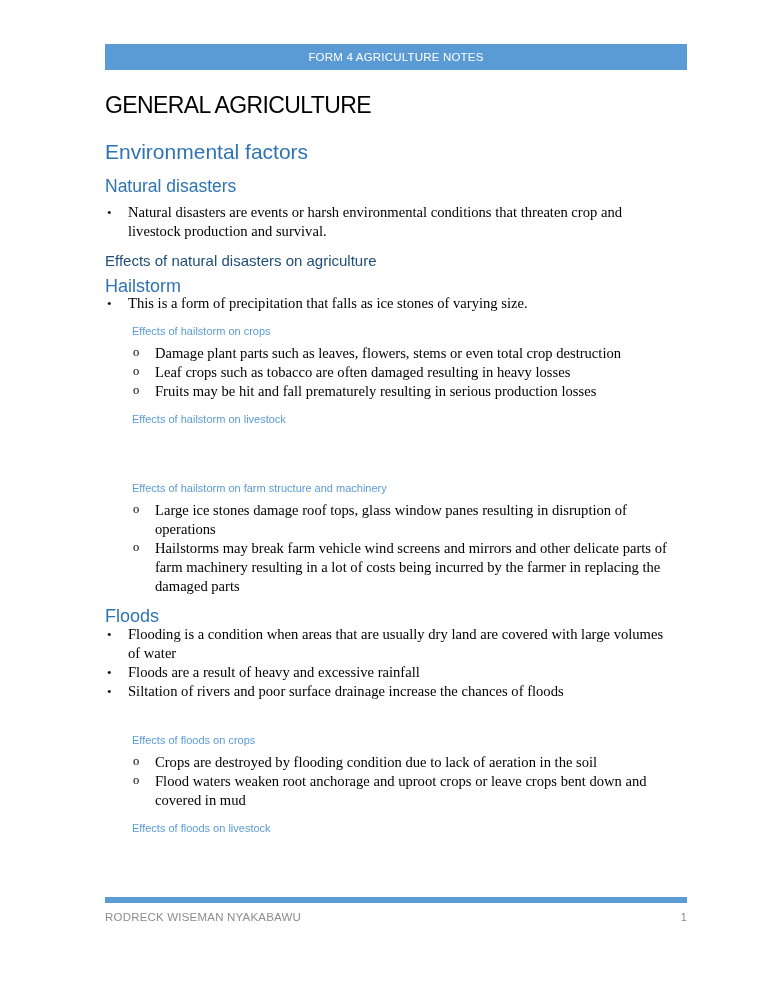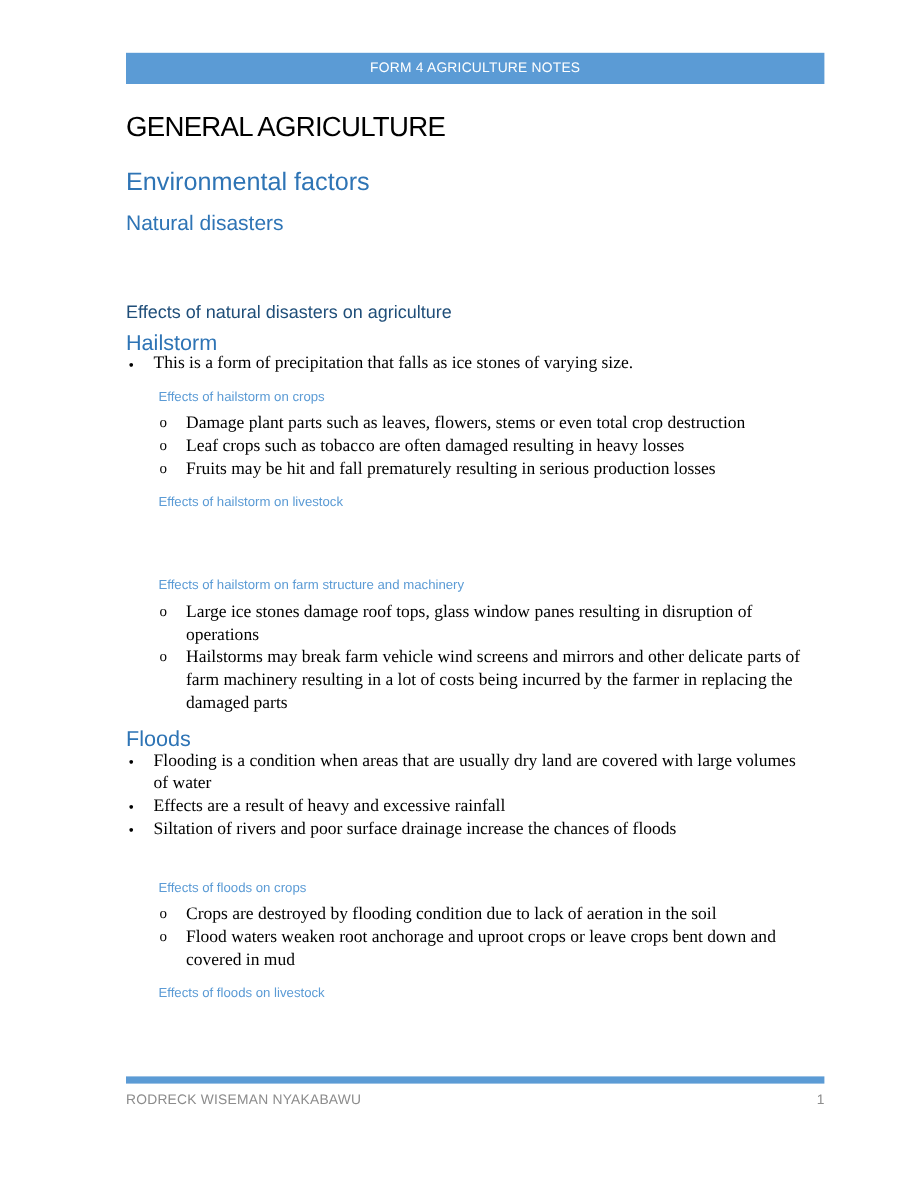--- a/index.html
+++ b/index.html
@@ -36,20 +36,23 @@
   <div class="header-band">
     <span>FORM 4 AGRICULTURE NOTES</span>
   </div>
 
   <h1 class="h-title" style="left:93px; top:92px;">GENERAL AGRICULTURE</h1>
 
   <h2 class="h1" style="left:93px; top:140px;">Environmental factors</h2>
 
   <h3 class="h2" style="left:93px; top:176px;">Natural disasters</h3>
 
+  <ul class="bl disc" style="left:93px; top:203px; width:560px;">
+    <li>Natural disasters are events or harsh environmental conditions that threaten crop and livestock production and survival.</li>
+  </ul>
 
   <h4 class="h3" style="left:93px; top:252px;">Effects of natural disasters on agriculture</h4>
 
   <h5 class="h4" style="left:93px; top:276px;">Hailstorm</h5>
 
   <ul class="bl disc" style="left:93px; top:294px; width:580px;">
     <li>This is a form of precipitation that falls as ice stones of varying size.</li>
   </ul>
 
   <h6 class="h5" style="left:120px; top:325px;">Effects of hailstorm on crops</h6>
@@ -63,21 +66,21 @@
 
   <h6 class="h5" style="left:120px; top:482px;">Effects of hailstorm on farm structure and machinery</h6>
   <ul class="bl circ" style="left:120px; top:501px; width:555px;">
     <li>Large ice stones damage roof tops, glass window panes resulting in disruption of operations</li>
     <li>Hailstorms may break farm vehicle wind screens and mirrors and other delicate parts of farm machinery resulting in a lot of costs being incurred by the farmer in replacing the damaged parts</li>
   </ul>
 
   <h5 class="h4" style="left:93px; top:606px;">Floods</h5>
   <ul class="bl disc" style="left:93px; top:625px; width:560px;">
     <li>Flooding is a condition when areas that are usually dry land are covered with large volumes of water</li>
-    <li>Effects are a result of heavy and excessive rainfall</li>
+    <li>Floods are a result of heavy and excessive rainfall</li>
     <li>Siltation of rivers and poor surface drainage increase the chances of floods</li>
   </ul>
 
   <h6 class="h5" style="left:120px; top:734px;">Effects of floods on crops</h6>
   <ul class="bl circ" style="left:120px; top:753px; width:555px;">
     <li>Crops are destroyed by flooding condition due to lack of aeration in the soil</li>
     <li>Flood waters weaken root anchorage and uproot crops or leave crops bent down and covered in mud</li>
   </ul>
 
   <h6 class="h5" style="left:120px; top:822px;">Effects of floods on livestock</h6>

